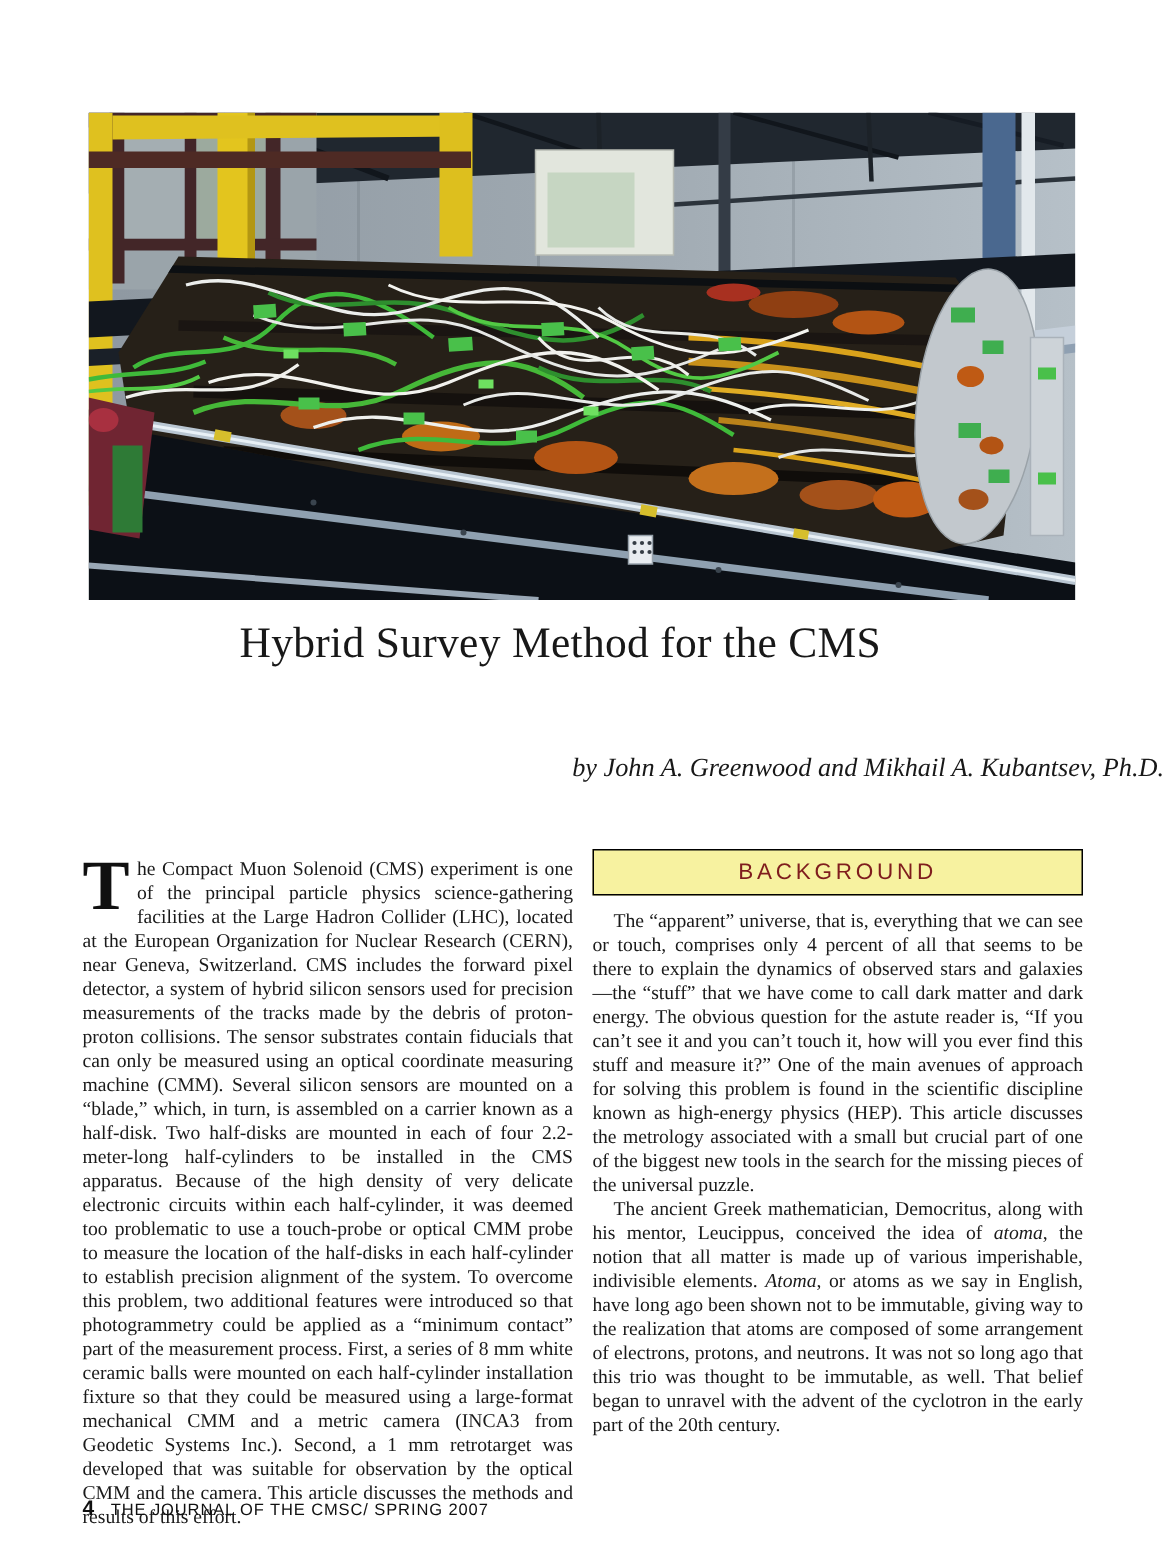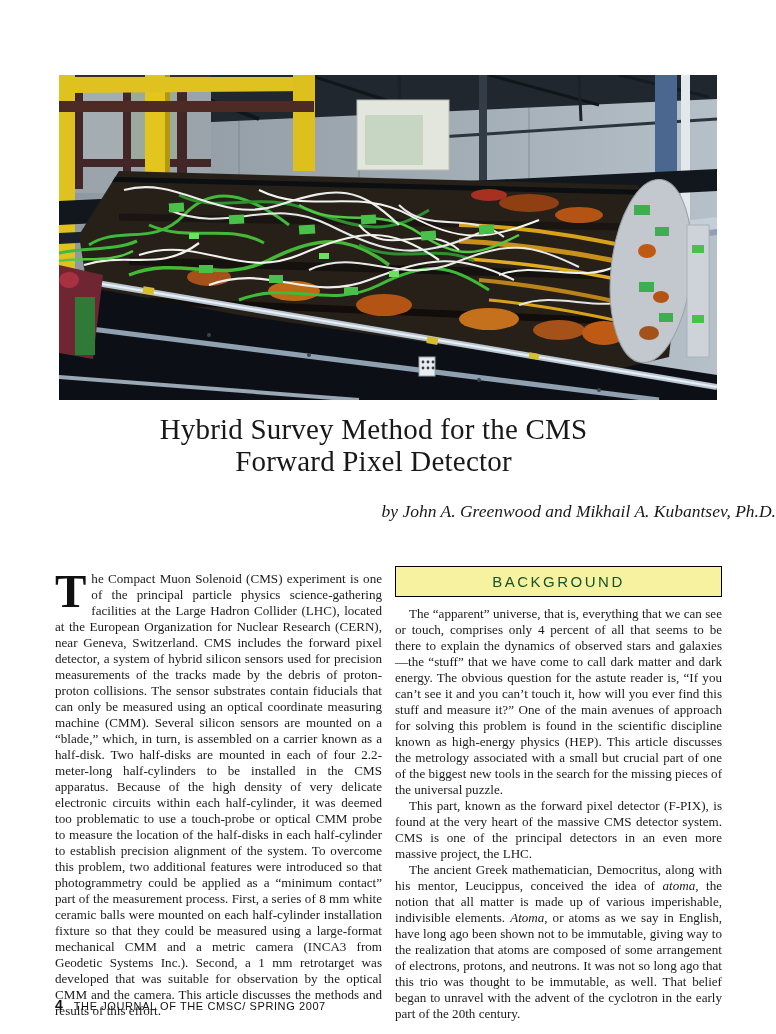--- a/index.html
+++ b/index.html
@@ -24,21 +24,21 @@
   .col p{margin:0;text-indent:14px;}
   .col p.noindent{text-indent:0;}
   .col-left{padding-top:5px;}
   .dropcap{
     float:left;font-size:47px;line-height:37px;font-weight:bold;
     padding:2px 5px 0 0;color:#101010;
   }
   .bg-box{
     border:1px solid #000;background:#f7f2a0;text-align:center;
     font-family:"Liberation Sans",sans-serif;font-size:15px;letter-spacing:2.5px;
-    padding:7px 0 6px 0;margin:0 0 9px 0;color:#14532d;text-indent:0;
+    padding:7px 0 6px 0;margin:0 0 9px 0;color:#7f1d1d;text-indent:0;
   }
   .footer{
     position:absolute;left:55px;top:997px;font-family:"Liberation Sans",sans-serif;
     font-size:11px;letter-spacing:.6px;color:#101010;white-space:nowrap;
   }
   .footer .pnum{font-weight:bold;font-size:14px;margin-right:11px;letter-spacing:0;}
 </style>
 </head>
 <body>
 
@@ -218,32 +218,30 @@
       <rect x="16" y="222" width="20" height="58" fill="#2e7a36"></rect>
       <ellipse cx="10" cy="205" rx="10" ry="8" fill="#a83040"></ellipse>
       <path d="M0,178 C30,172 55,176 78,166" stroke="#3fba3a" stroke-width="3" fill="none"></path>
       <path d="M0,186 C28,182 52,188 74,176" stroke="#52c944" stroke-width="2.5" fill="none"></path>
     </g>
   </svg>
 </div>
 
 <div class="title">
   <div>Hybrid Survey Method for the CMS</div>
-  <div>Forward Pixel Detector</div>
 </div>
 
 <div class="byline">by John A. Greenwood and Mikhail A. Kubantsev, Ph.D.</div>
 
 <div class="columns">
   <div class="col col-left">
     <p class="noindent"><span class="dropcap">T</span><span>he Compact Muon Solenoid (CMS) experiment is one of the principal particle physics science-gathering facilities at the Large Hadron Collider (LHC), located at the European Organization for Nuclear Research (CERN), near Geneva, Switzerland. CMS includes the forward pixel detector, a system of hybrid silicon sensors used for precision measurements of the tracks made by the debris of proton-proton collisions. The sensor substrates contain fiducials that can only be measured using an optical coordinate measuring machine (CMM). Several silicon sensors are mounted on a “blade,” which, in turn, is assembled on a carrier known as a half-disk. Two half-disks are mounted in each of four 2.2-meter-long half-cylinders to be installed in the CMS apparatus. Because of the high density of very delicate electronic circuits within each half-cylinder, it was deemed too problematic to use a touch-probe or optical CMM probe to measure the location of the half-disks in each half-cylinder to establish precision alignment of the system. To overcome this problem, two additional features were introduced so that photogrammetry could be applied as a “minimum contact” part of the measurement process. First, a series of 8 mm white ceramic balls were mounted on each half-cylinder installation fixture so that they could be measured using a large-format mechanical CMM and a metric camera (INCA3 from Geodetic Systems Inc.). Second, a 1 mm retrotarget was developed that was suitable for observation by the optical CMM and the camera. This article discusses the methods and results of this effort.</span></p>
   </div>
   <div class="col col-right">
     <div class="bg-box">BACKGROUND</div>
     <p>The “apparent” universe, that is, everything that we can see or touch, comprises only 4 percent of all that seems to be there to explain the dynamics of observed stars and galaxies—the “stuff” that we have come to call dark matter and dark energy. The obvious question for the astute reader is, “If you can’t see it and you can’t touch it, how will you ever find this stuff and measure it?” One of the main avenues of approach for solving this problem is found in the scientific discipline known as high-energy physics (HEP). This article discusses the metrology associated with a small but crucial part of one of the biggest new tools in the search for the missing pieces of the universal puzzle.</p>
-    <p>This part, known as the forward pixel detector (F-PIX), is found at the very heart of the massive CMS detector system. CMS is one of the principal detectors in an even more massive project, the LHC.</p>
     <p><span>The ancient Greek mathematician, Democritus, along with his mentor, Leucippus, conceived the idea of </span><i>atoma</i><span>, the notion that all matter is made up of various imperishable, indivisible elements. </span><i>Atoma</i><span>, or atoms as we say in English, have long ago been shown not to be immutable, giving way to the realization that atoms are composed of some arrangement of electrons, protons, and neutrons. It was not so long ago that this trio was thought to be immutable, as well. That belief began to unravel with the advent of the cyclotron in the early part of the 20th century.</span></p>
   </div>
 </div>
 
 <div class="footer">
   <span class="pnum">4</span><span class="jname">THE JOURNAL OF THE CMSC/ SPRING 2007</span>
 </div>
 
 </body></html>

